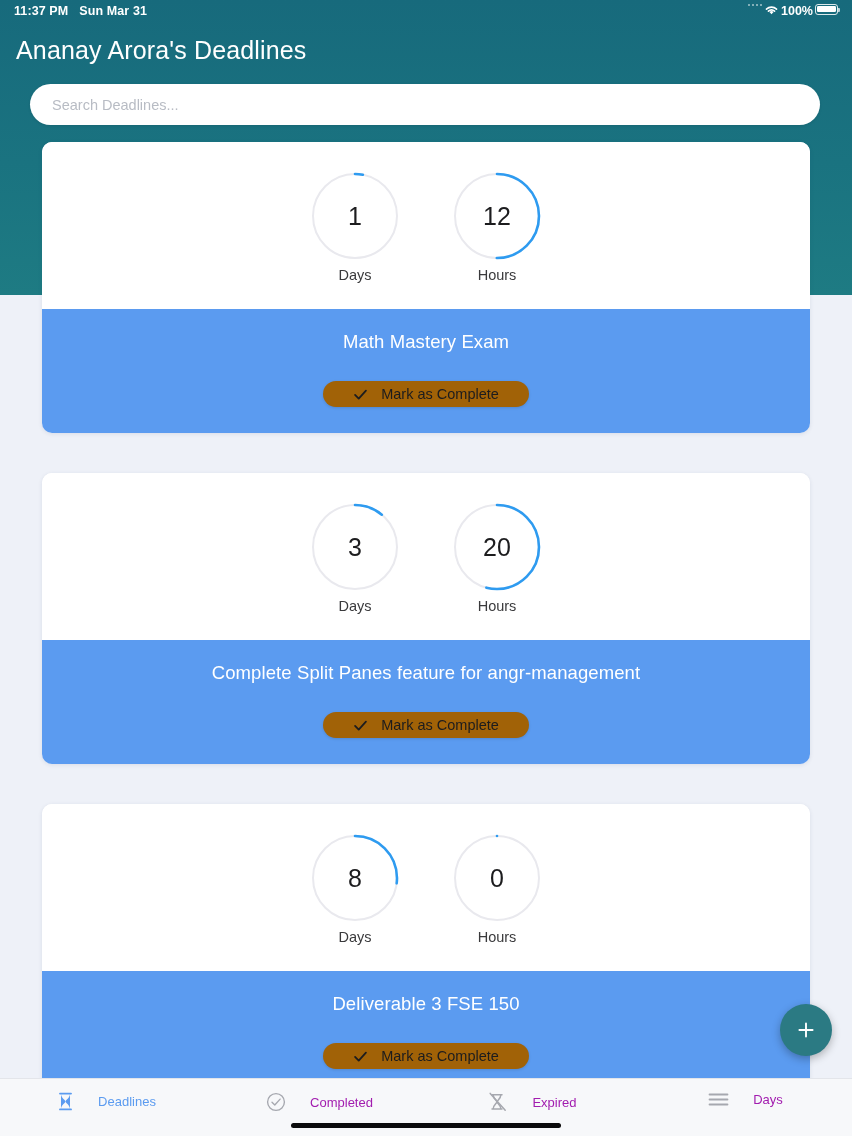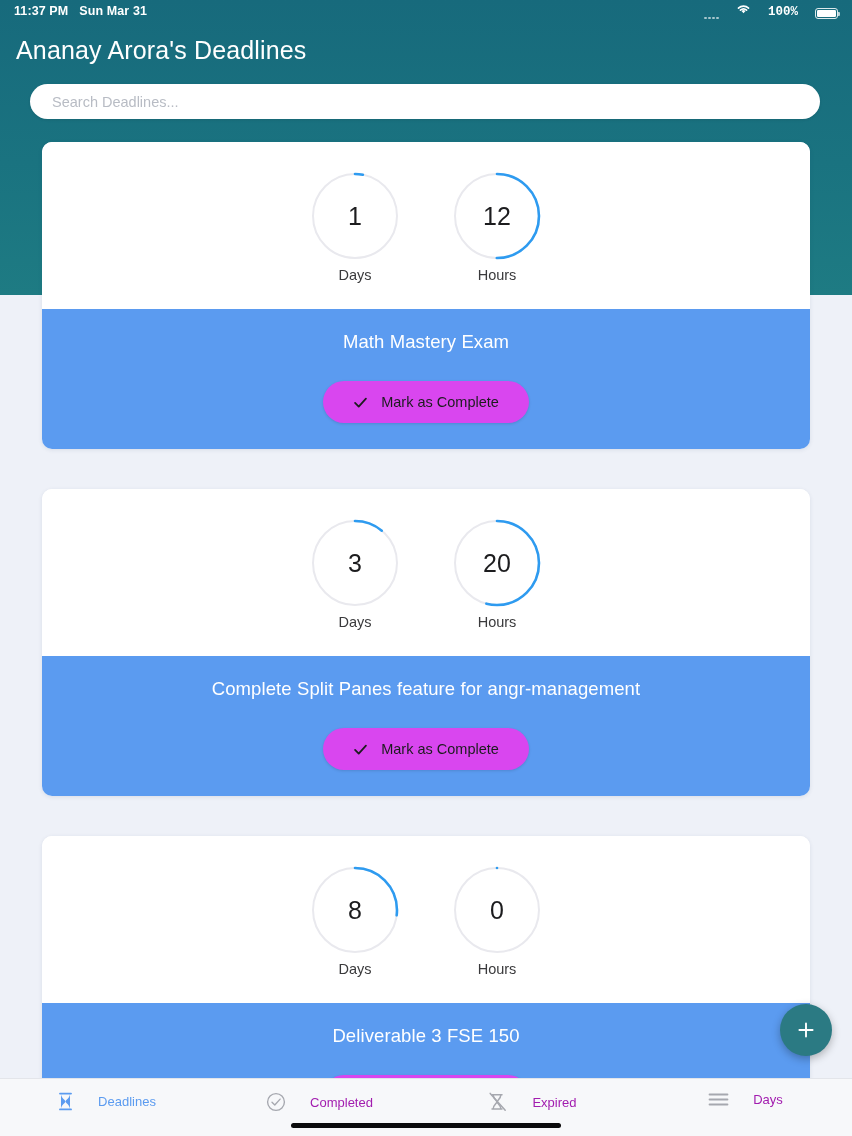--- a/index.html
+++ b/index.html
@@ -28,21 +28,21 @@
     display:flex; align-items:center;
     padding:0 14px;
     color:#ffffff;
     font-size:12.5px;
   }
   .sb-left { display:flex; align-items:center; gap:11px; }
   .sb-time { font-weight:600; letter-spacing:.1px; }
   .sb-date { font-weight:600; letter-spacing:.1px; }
   .sb-right {
     margin-left:auto;
-    display:flex; align-items:flex-end; gap:17px;font-family:Liberation Mono, monospace;
+    display:flex; align-items:flex-start; gap:2px;
   }
   .sb-dots { display:flex; align-items:flex-end; gap:1.5px; opacity:.62; }
   .sb-dots i { display:block; width:2.5px; height:2.5px; background:#fff; border-radius:50%; }
   .sb-batt-pct { font-size:12.5px; font-weight:600; }
   .sb-batt {
     width:23px; height:11px;
     border:1.2px solid rgba(255,255,255,.85);
     border-radius:3px;
     position:relative;
     padding:1.3px;
@@ -56,21 +56,21 @@
 
   .app-title {
     margin:14px 0 0 16px;
     color:#ffffff;
     font-size:25px;
     font-weight:400;
     letter-spacing:.15px;
   }
   .searchbar {
     position:absolute; left:30px; top:84px;
-    width:790px; height:35px;
+    width:790px; height:41px;
     background:#ffffff;
     border-radius:21px;
     display:flex; align-items:center;
     padding:0 22px;
     box-shadow:0 1px 3px rgba(0,0,0,.10);
   }
   .searchbar input {
     border:none; outline:none;
     width:100%;
     font-family:"Liberation Sans", sans-serif;
@@ -132,24 +132,24 @@
     font-size:18.5px;
     font-weight:400;
     letter-spacing:.1px;
   }
   .complete-btn {
     margin:28px auto 0;
     display:inline-flex;
     align-items:center;
     justify-content:center;
     gap:13px;
-    background:#d946ef;
+    background:#a16207;
     border:none;
     border-radius:22px;
-    height:42px;
+    height:26px;
     padding:0 30px;
     font-family:"Liberation Sans", sans-serif;
     font-size:14.5px;
     color:#1c1c1e;
     cursor:pointer;
     box-shadow:0 1px 3px rgba(0,0,0,.13);
   }
   .check-mark { width:15px; height:15px; flex:none; }
 
   

